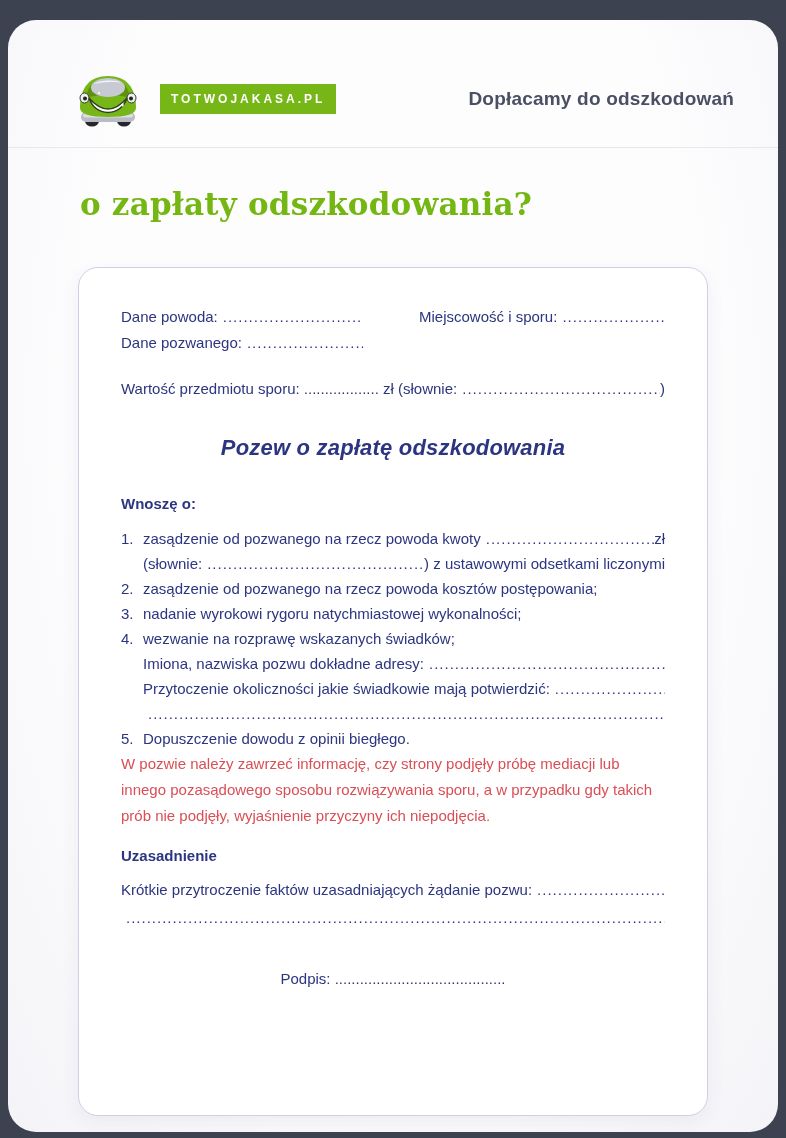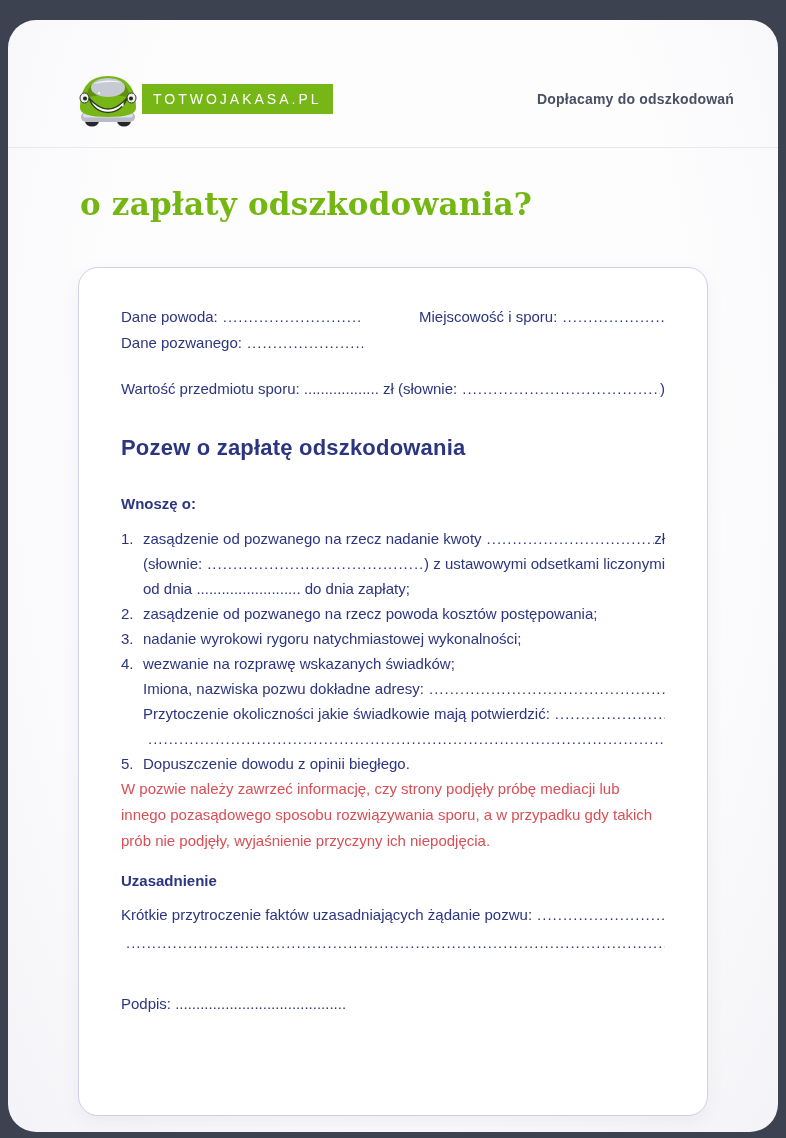--- a/index.html
+++ b/index.html
@@ -21,31 +21,31 @@
   .header {
     display:flex; align-items:center; justify-content:space-between;
     padding:30px 44px 0 68px;
     height:128px;
     border-bottom:1px solid #e7e7ee;
     margin:0 0;
   }
   .logo { display:flex; align-items:center; }
   .logo-car { width:64px; height:58px; flex:0 0 auto; }
   .logo-band {
-    margin-left:2px;
+    margin-left:20px;
     background:#76b617;
     color:#ffffff;
-    font-size:14px;
-    font-weight:normal;
+    font-size:12px;
+    font-weight:bold;
     letter-spacing:3px;
     line-height:30px;
     padding:0 11px;
   }
   .tagline {
-    font-size:14px;
+    font-size:19px;
     font-weight:bold;
     color:#4a4f63;
     letter-spacing:0.2px;
   }
   
   .title {
     margin:30px 48px 0 72px;
     font-family:"DejaVu Serif", serif;
     font-weight:bold;
     font-size:31px;
@@ -76,36 +76,38 @@
     white-space:nowrap;
     letter-spacing:1px;
     padding:0 3px 0 5px;
   }
   .fields-row { display:flex; line-height:26px; }
   .fields-left { width:242px; }
   .fields-right { width:246px; margin-left:auto; }
   .doc-value { margin-top:20px; line-height:25px; }
   .doc-heading {
     margin-top:32px;
+    text-align:center;
     font-size:22px;
     font-weight:bold;
     line-height:30px;
     letter-spacing:0.2px;
+    font-style:italic;
   }
   .doc-wnosze { margin-top:28px; font-weight:bold; line-height:25px; }
   .doc-list { margin-top:10px; line-height:25px; }
   .li { display:flex; }
   .li-num { width:22px; flex:0 0 auto; }
   .li-body { flex:1 1 0; min-width:0; }
   .doc-note { margin-top:0; line-height:26px; color:#d94f55; }
   .doc-uzasadnienie { margin-top:14px; font-weight:bold; line-height:25px; }
   .doc-krotkie { margin-top:8px; line-height:28px; }
   .doc-signature {
     margin-top:36px;
-    text-align:left;
+    text-align:center;
     line-height:21px;
     white-space:nowrap;
   }
 </style>
 </head>
 <body>
 
 <div class="page-card">
 
   <div class="header">
@@ -166,30 +168,29 @@
     <div class="doc-heading">Pozew o zapłatę odszkodowania</div>
 
     <div class="doc-wnosze">Wnoszę o:</div>
 
     <div class="doc-list">
 
       <div class="li">
         <span class="li-num">1.</span>
         <div class="li-body">
           <div class="dotline">
-              <span class="t">zasądzenie od pozwanego na rzecz nadanie kwoty</span>
+              <span class="t">zasądzenie od pozwanego na rzecz powoda kwoty</span>
               <span class="leader">................................................................................................................................................................................................................................................................................................................................................................................................................</span>
               <span class="t">zł</span>
             </div>
           <div class="dotline">
               <span class="t">(słownie:</span>
               <span class="leader">................................................................................................................................................................................................................................................................................................................................................................................................................</span>
               <span class="t">) z ustawowymi odsetkami liczonymi</span>
             </div>
-          <div>od dnia ......................... do dnia zapłaty;</div>
         </div>
       </div>
 
       <div class="li">
         <span class="li-num">2.</span>
         <div class="li-body">
           <div>zasądzenie od pozwanego na rzecz powoda kosztów postępowania;</div>
         </div>
       </div>
 

